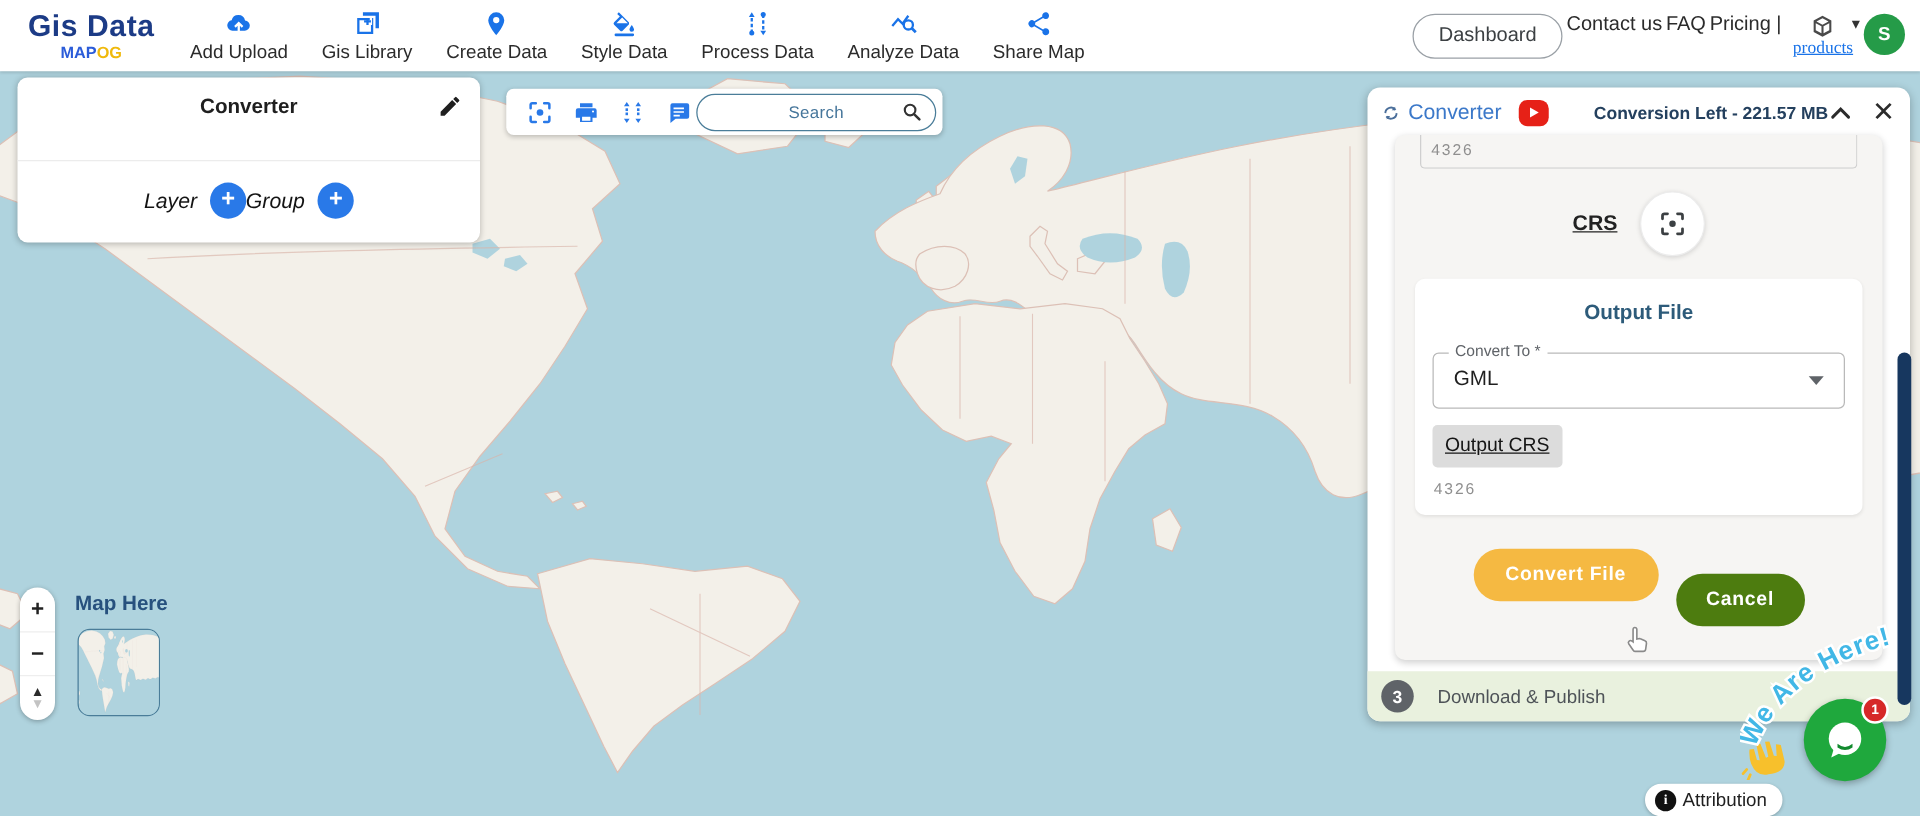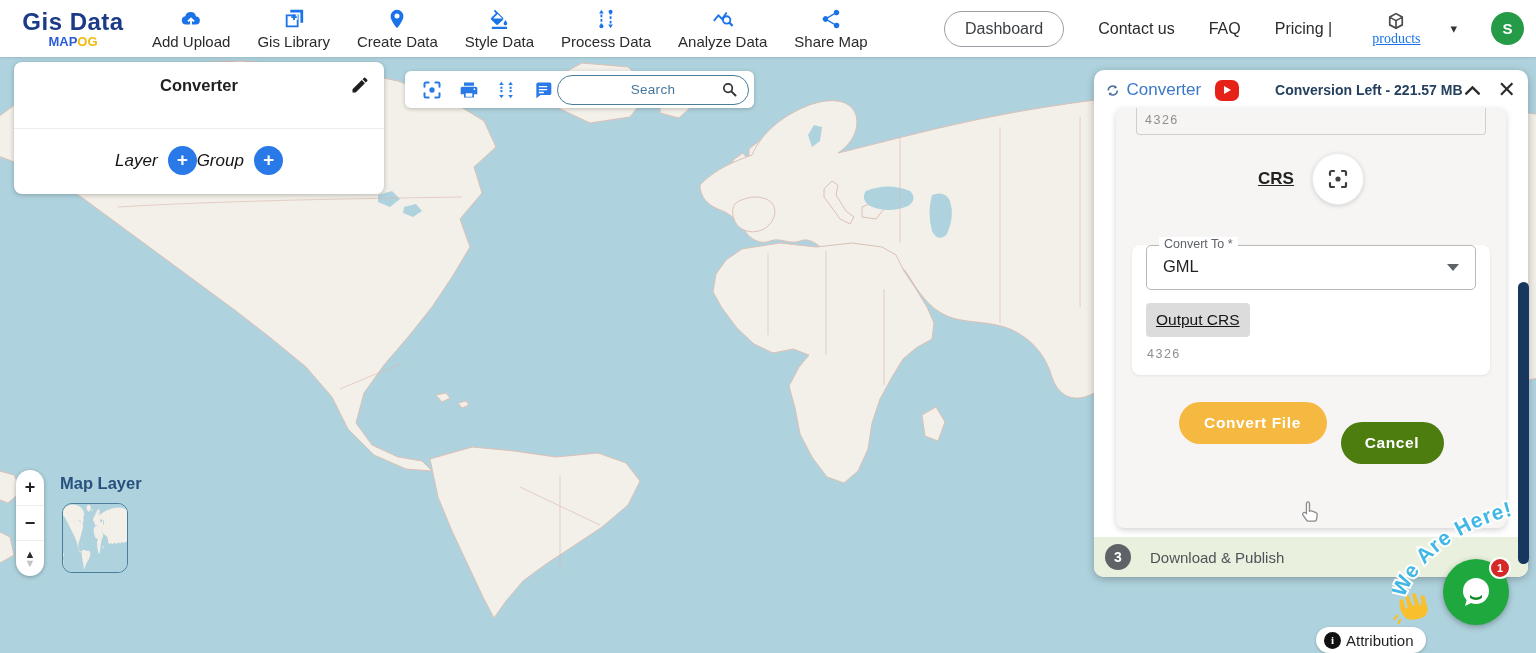--- a/index.html
+++ b/index.html
@@ -10,21 +10,21 @@
   .navbar { position:absolute; top:0; left:0; width:1536px; height:57px; background:#fff;
             display:flex; align-items:center; box-shadow:0 1px 2px rgba(0,0,0,.12); z-index:40; }
   .logo { margin-left:18px; width:110px; text-align:center; line-height:1; }
   .logo-line1 { font-size:24px; font-weight:bold; color:#1c3b86; letter-spacing:.5px; }
   .logo-line2 { font-size:13px; font-weight:bold; margin-top:1px; }
   .logo-map { color:#2b5cd9; } .logo-og { color:#f0b90b; }
   .nav-items { display:flex; align-items:center; gap:27px; margin-left:24px; }
   .nav-item { display:flex; flex-direction:column; align-items:center; gap:3px; cursor:pointer; }
   .nav-item svg { width:22px; height:22px; }
   .nav-label { font-size:15px; color:#2b2b2b; white-space:nowrap; }
-  .nav-right { margin-left:auto; margin-right:12px; display:flex; align-items:center; gap:34px; }
+  .nav-right { margin-left:auto; margin-right:12px; display:flex; gap:3px; }
   .dashboard-btn { border:1px solid #9aa0a6; border-radius:22px; padding:8px 20px; font-size:16px;
                    color:#3c4043; background:#fff; }
   .nav-link { font-size:16px; color:#2b2b2b; white-space:nowrap; }
   .products { display:flex; flex-direction:column; align-items:center; margin-left:6px; }
   .products-label { font-size:14px; color:#1a73e8; text-decoration:underline;font-family:Liberation Serif, serif; }
   .caret { font-size:13px; color:#333; margin-left:-4px; }
   .avatar { width:33px; height:33px; border-radius:50%; background:#259b48; color:#fff;
             display:flex; align-items:center; justify-content:center; font-size:15px; font-weight:bold; }
 
   
@@ -368,20 +368,21 @@
                 <path d="M16 4h2.5A1.5 1.5 0 0 1 20 5.5V8"></path>
                 <path d="M20 16v2.5a1.5 1.5 0 0 1-1.5 1.5H16"></path>
                 <path d="M8 20H5.5A1.5 1.5 0 0 1 4 18.5V16"></path>
               </g>
               <circle cx="12" cy="12" r="2.6" fill="#3c4043"></circle>
             </svg>
         </div>
       </div>
 
       <div class="white-card">
+        <div class="of-title">Output File</div>
         <div class="select-field">
           <span class="select-label">Convert To *</span>
           <span class="select-value">GML</span>
           <span class="select-caret"></span>
         </div>
         <a class="outcrs-chip">Output CRS</a>
         <div class="out-epsg">4326</div>
       </div>
 
       <div class="btn-row">
@@ -400,21 +401,21 @@
   </div>
 
   <div class="zoom-ctl">
     <div class="zc-btn">+</div>
     <div class="zc-btn">−</div>
     <div class="zc-btn zc-spin">
       <span class="spin-up">▲</span>
       <span class="spin-down">▼</span>
     </div>
   </div>
-  <div class="maptype-label">Map Layer</div>
+  <div class="maptype-label">Map Here</div>
   <div class="minimap">
     <svg width="66" height="70" viewBox="0 0 1536 596" preserveAspectRatio="none">
         <use href="#world"></use>
       </svg>
   </div>
 
   <svg class="we-are-here" viewBox="0 0 150 105">
     <defs>
         <path id="arcpath" d="M 12,102 Q 40,34 144,14"></path>
       </defs>

